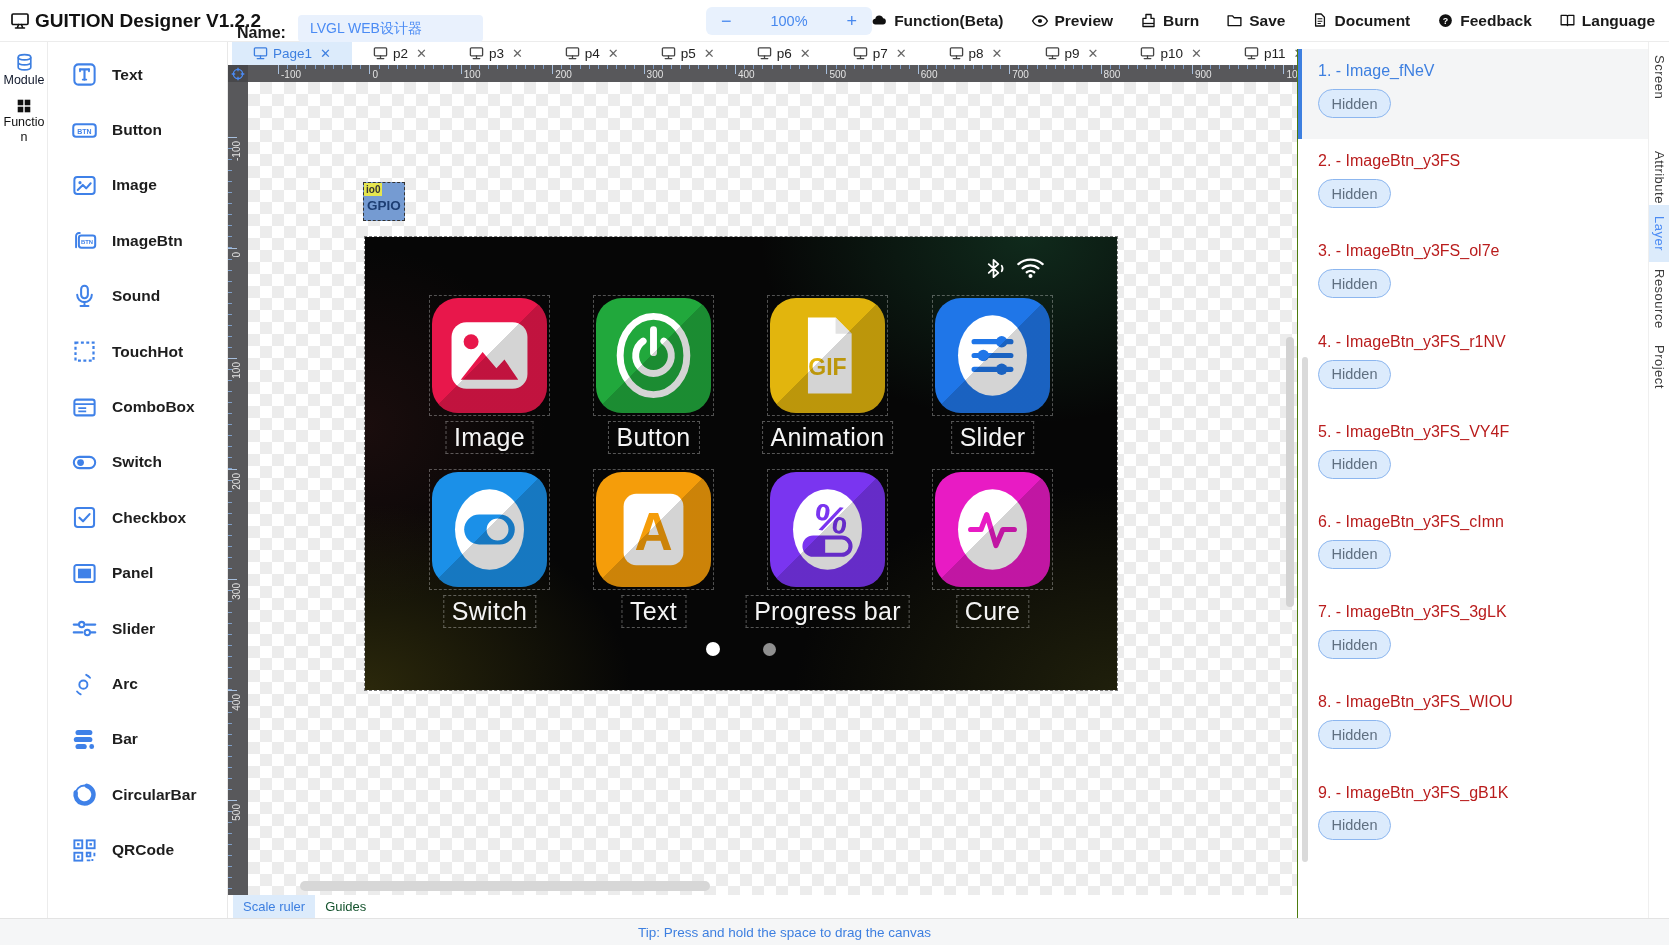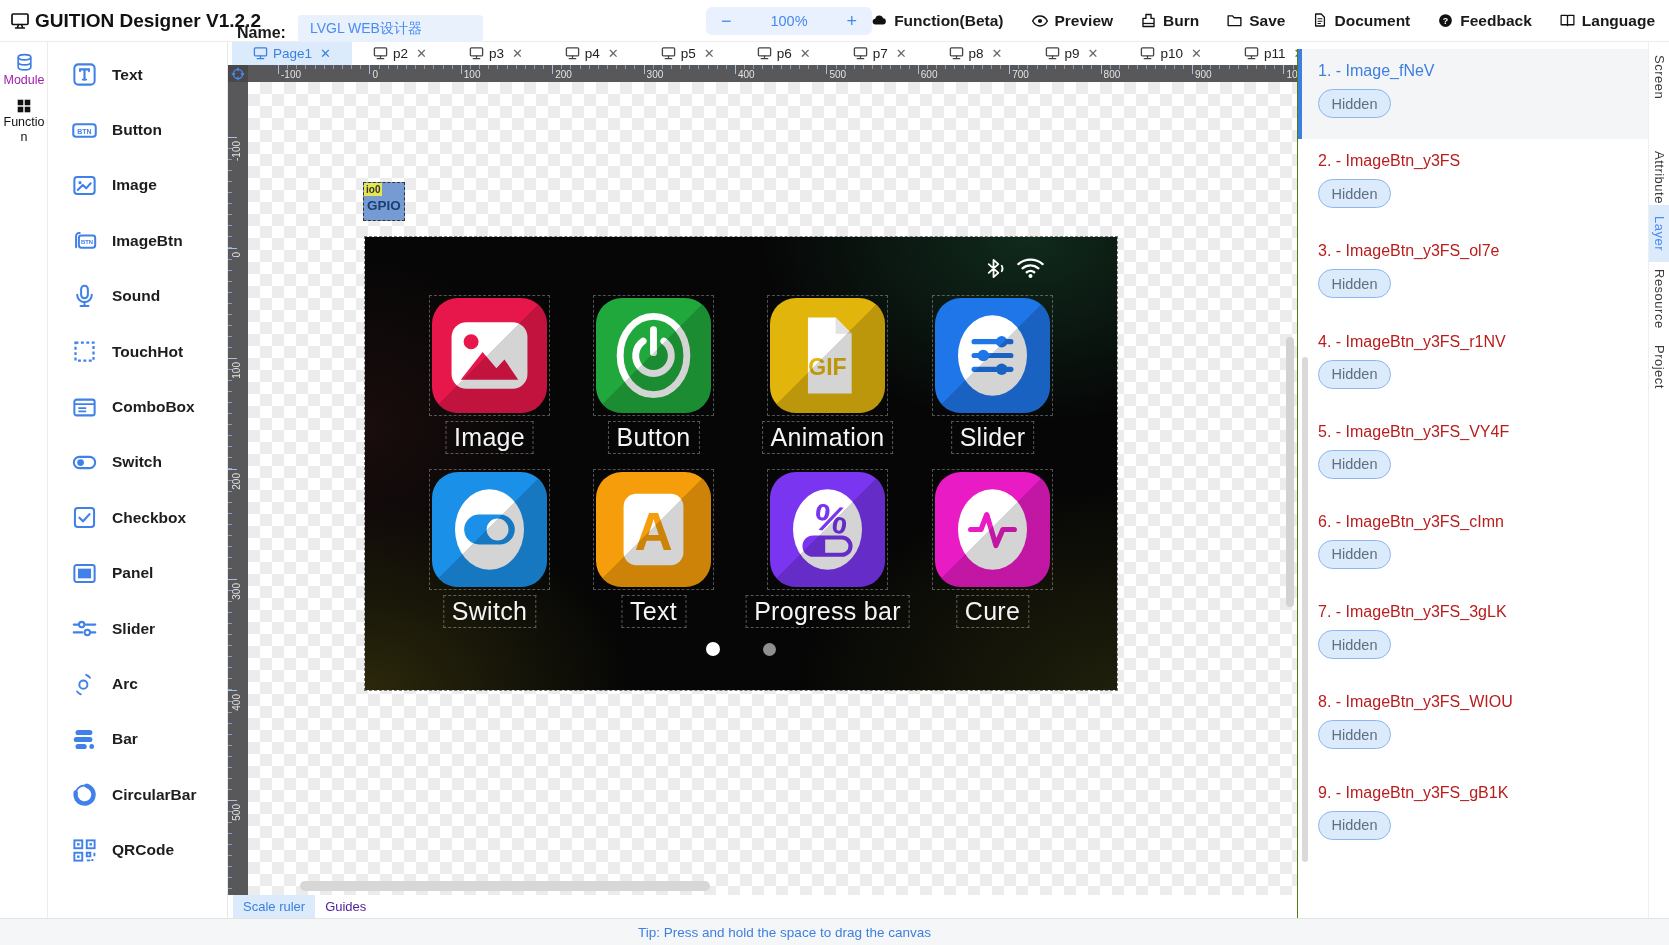--- a/index.html
+++ b/index.html
@@ -17,21 +17,21 @@
 #zoom-ctrl{position:absolute;left:706px;top:7px;width:166px;height:28px;background:#e8f1fd;border-radius:6px;display:flex;align-items:center;justify-content:space-between;padding:0 15px;color:#4788ee}
 #zoom-ctrl .zbtn{font-size:18px;line-height:1;cursor:pointer;color:#4788ee}
 #zoom-val{font-size:14.5px}
 #menu{position:absolute;right:14px;top:0;height:42px;display:flex;align-items:center;gap:27px}
 .menu-item{display:flex;align-items:flex-start;gap:6px;font-size:15.5px;font-weight:600;cursor:pointer;white-space:nowrap}
 
 
 #module-bar{position:absolute;left:0;top:42px;width:48px;height:876px;background:#fff;border-right:1px solid #ececec;z-index:20}
 .module-item{width:48px;display:flex;flex-direction:column;align-items:center;padding-top:10px;font-size:12.5px;line-height:1.15;text-align:center;cursor:pointer;color:#111}
 .module-item .lbl{width:46px;word-wrap:break-word}
-.module-item.active{color:#a21caf}
+.module-item.active{color:#0f172a}
 
 
 #palette{position:absolute;left:48px;top:42px;width:180px;height:876px;background:#fff;border-right:1px solid #e8e8e8;overflow:hidden;padding-top:5px;z-index:20}
 .pal-item{display:flex;align-items:center;gap:14px;height:55.4px;padding-left:22px;cursor:grab}
 .pal-item .plabel{font-size:15.5px;font-weight:700;color:#1d1d1d}
 .pal-item .icon{width:28px;display:flex;justify-content:center}
 
 
 #center{position:absolute;left:228px;top:42px;width:1069px;height:876px;background:#fff;overflow:hidden}
 #tabbar{position:absolute;left:0;top:0;width:100%;height:23px;display:flex;align-items:center;padding-left:4px;background:#fff}
@@ -71,21 +71,21 @@
 .app{position:absolute;width:115px;height:115px;cursor:move;outline:1px dashed rgba(255,255,255,.3);outline-offset:2px}
 .app-inner{position:absolute;inset:0;border-radius:26px;overflow:hidden}
 .app-inner::after{content:"";position:absolute;inset:0;border-radius:26px;background:linear-gradient(135deg,transparent 49%,rgba(0,0,0,.17) 49%)}
 .app-inner svg{position:absolute;inset:0;width:100%;height:100%}
 .app-label{position:absolute;transform:translateX(-50%);color:#f5f5f5;font-size:25px;font-weight:400;letter-spacing:.3px;white-space:nowrap;padding:0 8px;line-height:31px;border:1px dashed rgba(255,255,255,.32)}
 .dot{position:absolute;border-radius:50%}
 #hscroll{position:absolute;left:52px;top:799px;width:410px;height:10px;border-radius:5px;background:#d7d7d7;cursor:pointer}
 #vscroll{position:absolute;left:1038px;top:255px;width:8px;height:270px;border-radius:4px;background:#d3d3d3;cursor:pointer}
 
 #canvas-footer{position:absolute;left:0;top:853px;width:100%;height:23px;background:#fff;display:flex;align-items:center;padding-left:5px}
-.cf-tab{height:23px;display:flex;align-items:center;padding:0 10px;font-size:13px;color:#4c1d95;cursor:pointer}
+.cf-tab{height:23px;display:flex;align-items:center;padding:0 10px;font-size:13px;color:#14532d;cursor:pointer}
 .cf-tab.active{background:#dcebfb;color:#3d7fe0}
 
 
 #right-panel{position:absolute;left:1297px;top:49px;width:351px;height:876px;background:#fff;border-left:1px solid #4d7c0f;overflow:hidden;z-index:20}
 .layer-item{position:relative;height:90.2px;padding:13px 0 0 20px;cursor:pointer}
 .layer-item.selected{background:#f4f5f6;border-left:4px solid #3d7fe0;padding-left:16px}
 .layer-title{font-size:16px;color:#b91c1c}
 .layer-item.selected .layer-title{color:#3d7fe0}
 .hidden-btn{margin-top:9px;width:73px;height:29px;border-radius:15px;background:#dcebfc;border:1px solid #8cb6ef;color:#5f6f80;font-size:14.5px;display:flex;align-items:center;justify-content:center;cursor:pointer}
 #panel-scroll{position:absolute;left:4px;top:308px;width:6px;height:505px;border-radius:3px;background:#dadada}

